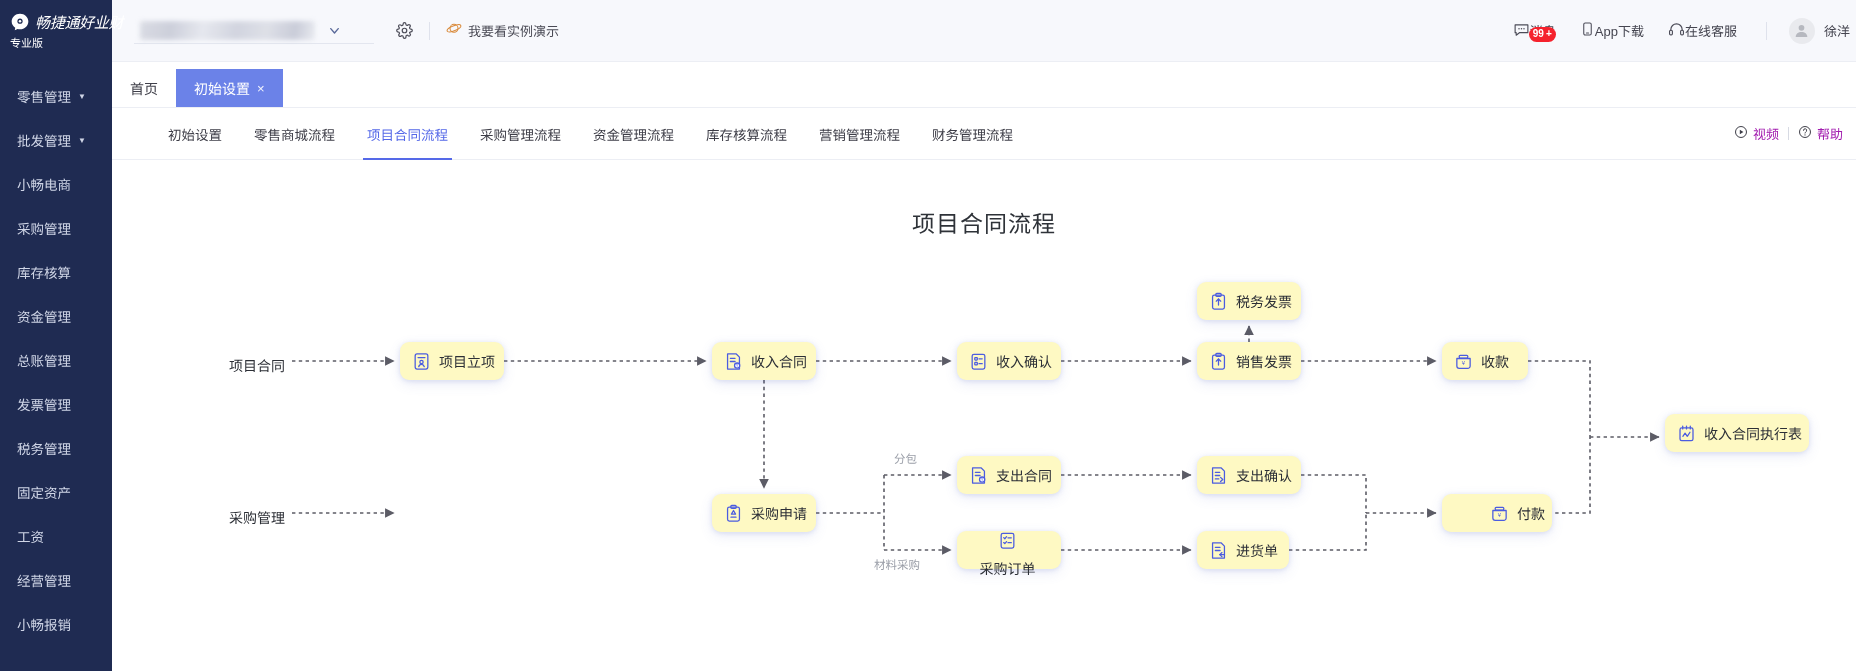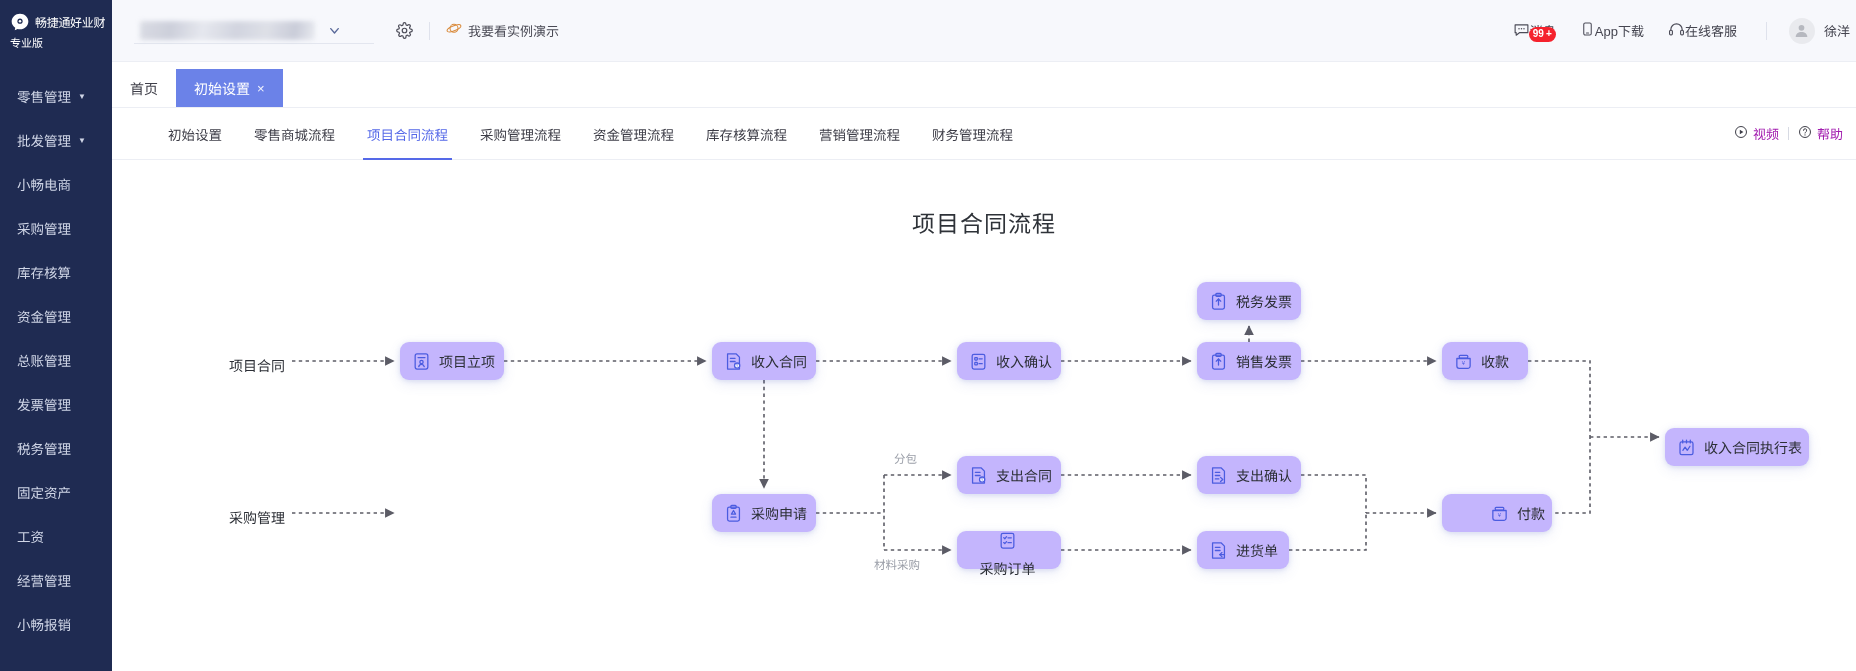--- a/index.html
+++ b/index.html
@@ -20,21 +20,21 @@
   .logo-box {
     width: 112px; height: 62px; background: #1f2b52;
     display: flex; flex-direction: column; justify-content: center;
     padding-left: 10px; flex: none;
   }
   .logo-row { display: flex; align-items: center; gap: 5px; }
   .logo-mark {
     width: 20px; height: 20px; flex: none;
     display: flex; align-items: center; justify-content: center;
   }
-  .logo-name { color: #ffffff; font-size: 12px; white-space: nowrap; letter-spacing: -.3px;}
+  .logo-name { color: #ffffff; font-size: 15px; white-space: nowrap; letter-spacing: -.3px; font-style: italic;}
   .logo-sub { color: #ffffff; font-size: 11px; margin-top: 2px; }
 
   .hdr-mid { display: flex; align-items: center; flex: 1; height: 62px; padding-left: 22px; }
   .redact-field {
     position: relative; width: 240px; height: 26px;
     border-bottom: 1px solid #e3e6ef; display:flex; align-items:center;
   }
   .redact-blur {
     width: 175px; height: 19px; margin-left: 6px;
     background: linear-gradient(100deg,#d8dae2 0%,#c9ccd8 18%,#e5e7ee 36%,#cfd2dd 55%,#dcdee6 72%,#c6c9d6 88%,#e8eaf0 100%);
@@ -117,21 +117,21 @@
     position: absolute; top: 160px; left: 112px; width: 1744px; height: 511px;
     background: #ffffff; overflow: hidden;
   }
   .diagram-title {
     position: absolute; top: 45px; left: 0; width: 1744px; text-align: center;
     font-size: 23px; color: #2e3238; letter-spacing: 1px;
   }
   #flow-svg { position: absolute; top: 0; left: 0; }
 
   .node {
-    position: absolute; height: 38px; background: #c4b5fd;
+    position: absolute; height: 38px; background: #fef9c3;
     border-radius: 9px; display: flex; align-items: center; gap: 8px;
     padding: 0 15px 0 12px; white-space: nowrap;
     box-shadow: 0 1px 5px rgba(80,95,190,.17), 0 4px 13px rgba(90,105,200,.12);
     font-size: 14px; color: #2c2f36; cursor: pointer;
   }
   .node .ic { width: 19px; height: 19px; flex: none; display:flex; }
 
   .row-label {
     position: absolute; font-size: 14px; color: #2c2f36; white-space: nowrap;
   }
@@ -465,21 +465,21 @@
       <span class="ic">
           <svg width="19" height="19" viewBox="0 0 24 24" fill="none" stroke="#4b5ce0" stroke-width="1.6" stroke-linejoin="round">
             <path d="M3.6 8.2h16.8v9.4a3 3 0 01-3 3h-10.8a3 3 0 01-3-3z"></path>
             <rect x="6.6" y="4.2" width="10.8" height="3.4" rx="1.2"></rect>
             <text x="12" y="16.3" font-size="7.5" text-anchor="middle" fill="#4b5ce0" stroke="none">¥</text>
           </svg>
         </span>
       <span>收款</span>
     </div>
 
-    <div class="node" style="left:1553px;top:268px;width:144px;">
+    <div class="node" style="left:1553px;top:254px;width:144px;">
       <span class="ic">
           <svg width="19" height="19" viewBox="0 0 24 24" fill="none" stroke="#4b5ce0" stroke-width="1.6" stroke-linejoin="round">
             <rect x="3.8" y="5" width="16.4" height="16" rx="2.2"></rect>
             <line x1="7.2" y1="2.6" x2="7.2" y2="6.2" stroke-linecap="round"></line>
             <line x1="12" y1="2.6" x2="12" y2="6.2" stroke-linecap="round"></line>
             <line x1="16.8" y1="2.6" x2="16.8" y2="6.2" stroke-linecap="round"></line>
             <polyline points="7.4,15.6 10.2,11.6 13,15.6 16.4,10.4" stroke-linecap="round"></polyline>
           </svg>
         </span>
       <span>收入合同执行表</span>

